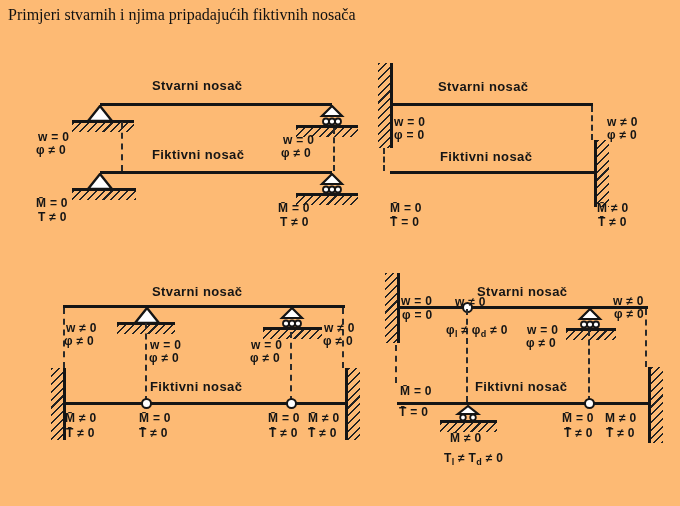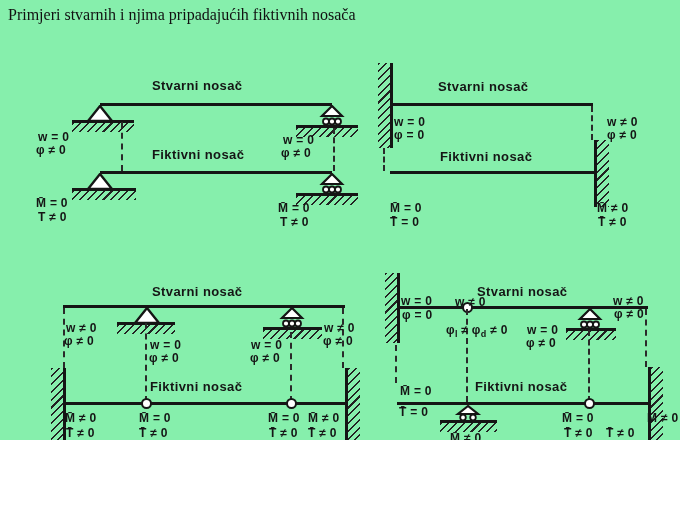--- a/index.html
+++ b/index.html
@@ -1,16 +1,16 @@
 <!DOCTYPE html>
 <html><head>
 <meta charset="utf-8">
 <style>
   html,body{margin:0;padding:0;background:#fff;}
-  .canvas{position:relative;width:680px;height:440px;background:#86efac;overflow:hidden;
+  .canvas{position:relative;width:680px;height:506px;background:#fdba74;overflow:hidden;
           font-family:"Liberation Sans",sans-serif;color:#151515;}
   .title{position:absolute;font:16px "Liberation Serif",serif;color:#111;white-space:nowrap;}
   .sec{position:absolute;font:bold 13px "Liberation Sans",sans-serif;letter-spacing:.4px;white-space:nowrap;}
   .lbl{position:absolute;font:bold 12px "Liberation Sans",sans-serif;letter-spacing:.3px;white-space:nowrap;}
   .sub{font-size:9px;vertical-align:-3px;}
   .beam{position:absolute;background:#151515;height:3px;}
   .dash{position:absolute;width:0;border-left:2px dashed #2a2a2a;}
   .ground{position:absolute;height:9px;border-top:3px solid #151515;
           background:repeating-linear-gradient(135deg,#222 0 1.5px,transparent 1.5px 5.5px);}
   .wallL{position:absolute;width:12px;border-right:3px solid #151515;
@@ -169,16 +169,16 @@
         <circle cx="20" cy="12.5" r="2.8" fill="#fff" stroke="#151515" stroke-width="1.8"></circle>
       </svg>
   </div>
   <div class="ground" style="left:440px;top:420px;width:57px;"></div>
   <div class="lbl" style="left:450px;top:431px;">M̄ ≠ 0</div>
   <div class="lbl" style="left:444px;top:451px;"><span>T</span><span class="sub">l</span><span> ≠ T</span><span class="sub">d</span><span> ≠ 0</span></div>
   <div class="hinge" style="left:584px;top:398px;"></div>
   <div class="lbl" style="left:562px;top:411px;">M̄ = 0</div>
   <div class="lbl" style="left:564px;top:426px;">T̄ ≠ 0</div>
   <div class="wallR" style="left:648px;top:367px;height:76px;"></div>
-  <div class="lbl" style="left:605px;top:411px;margin-left:42px;">M ≠ 0</div>
+  <div class="lbl" style="left:605px;top:411px;">M ≠ 0</div>
   <div class="lbl" style="left:606px;top:426px;">T̄ ≠ 0</div>
 
 </div>
 
 </body></html>

